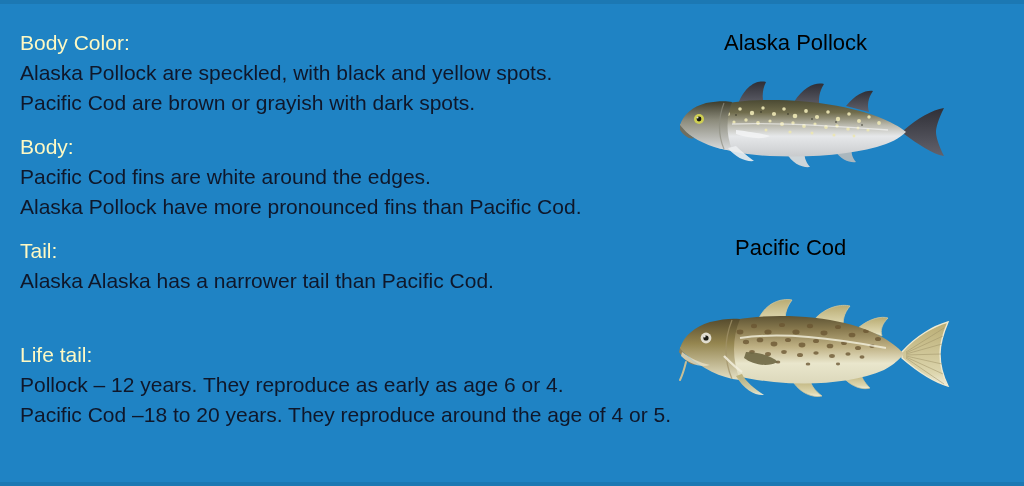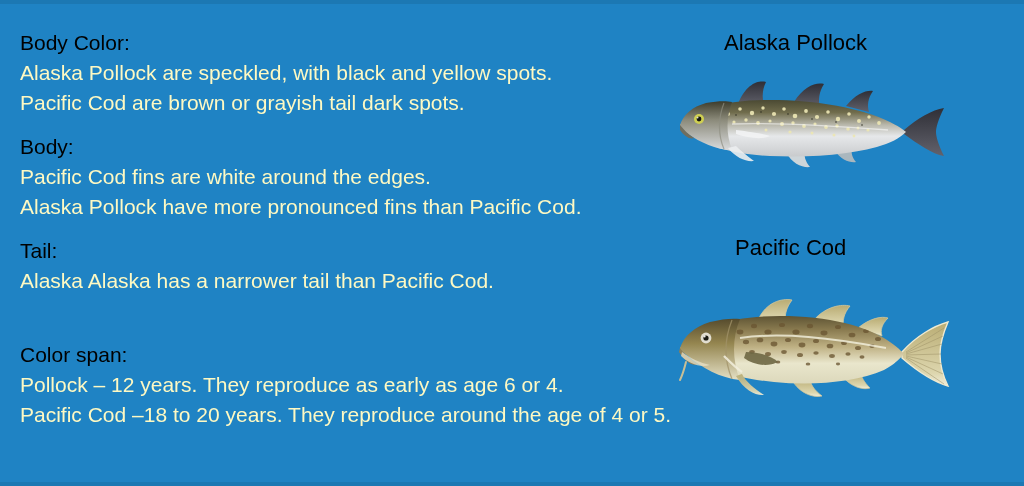--- a/index.html
+++ b/index.html
@@ -34,27 +34,27 @@
 
   
   #text-column {
     position: absolute;
     left: 20px;
     top: 28px;
     width: 660px;
   }
   .section { margin-bottom: 14px; }
   .section-heading {
-    color: #000000;
+    color: #fef9c3;
     font-size: 21px;
     line-height: 30px;
     white-space: nowrap;
   }
   .section-line {
-    color: #fef9c3;
+    color: #0f172a;
     font-size: 21px;
     line-height: 30px;
     white-space: nowrap;
   }
 
   
   .fish-label {
     position: absolute;
     color: #000000;
     font-size: 22px;
@@ -75,37 +75,37 @@
 <div id="infographic">
 
   <div class="edge-band top"></div>
   <div class="edge-band bottom"></div>
 
   <div id="text-column">
 
     <div class="section">
       <div class="section-heading">Body Color:</div>
       <div class="section-line">Alaska Pollock are speckled, with black and yellow spots.</div>
-      <div class="section-line">Pacific Cod are brown or grayish tail dark spots.</div>
+      <div class="section-line">Pacific Cod are brown or grayish with dark spots.</div>
     </div>
 
     <div class="section">
       <div class="section-heading">Body:</div>
       <div class="section-line">Pacific Cod fins are white around the edges.</div>
       <div class="section-line">Alaska Pollock have more pronounced fins than Pacific Cod.</div>
     </div>
 
     <div class="section">
       <div class="section-heading">Tail:</div>
       <div class="section-line">Alaska Alaska has a narrower tail than Pacific Cod.</div>
       <div class="section-line">&nbsp;</div>
     </div>
 
     <div class="section">
-      <div class="section-heading">Color span:</div>
+      <div class="section-heading">Life tail:</div>
       <div class="section-line">Pollock – 12 years. They reproduce as early as age 6 or 4.</div>
       <div class="section-line">Pacific Cod –18 to 20 years. They reproduce around the age of 4 or 5.</div>
     </div>
 
   </div>
 
   <div class="fish-label" id="label-alaska-pollock">Alaska Pollock</div>
 
   <div class="fish-figure" id="figure-alaska-pollock">
     <svg viewBox="0 0 300 92" xmlns="http://www.w3.org/2000/svg">

